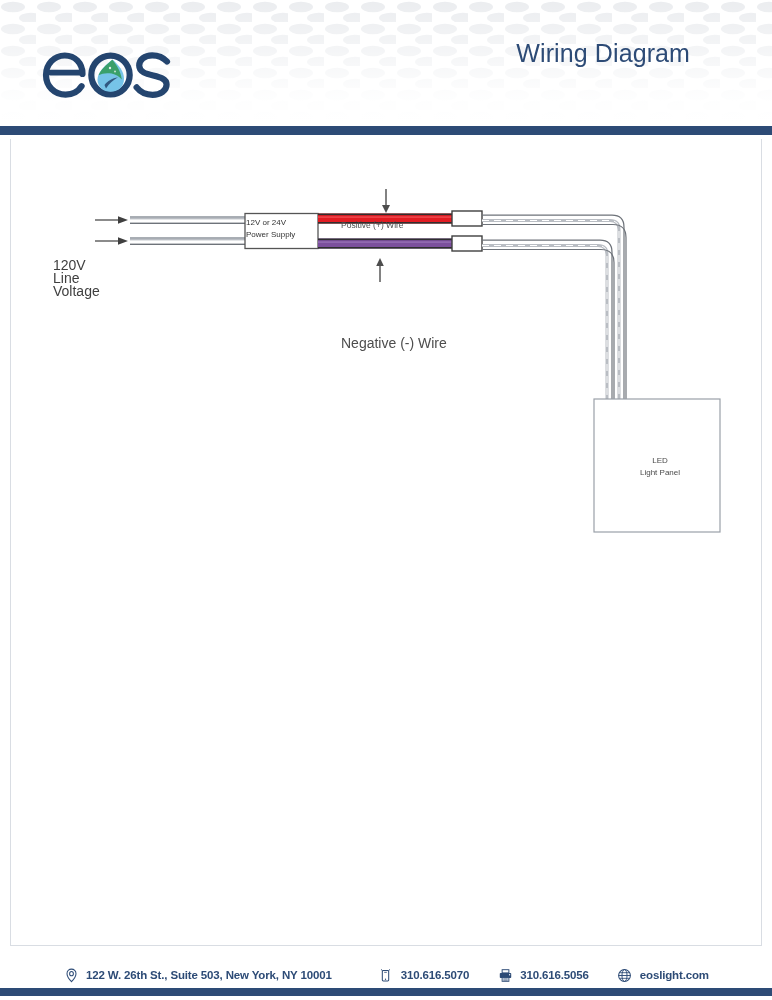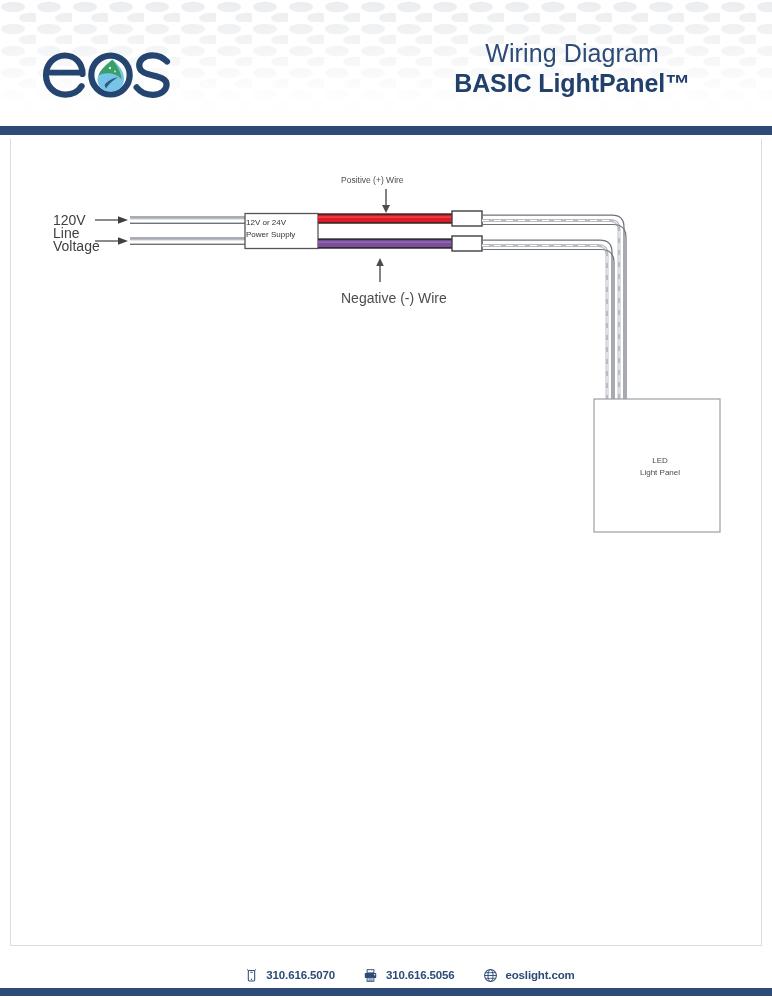--- a/index.html
+++ b/index.html
@@ -44,21 +44,21 @@
     pointer-events: none;
   }
   #logo {
     position: absolute;
     left: 42px; top: 41px;
     width: 136px; height: 62px;
   }
   #header-titles {
     position: absolute;
     right: 82px; top: 39px;
-    text-align: center;
+    text-align: left;
     line-height: 1.12;
   }
   #title-line1 {
     font-size: 25px;
     font-weight: 400;
     color: #2d4b76;
     letter-spacing: 0.1px;
     white-space: nowrap;
   }
   #title-line2 {
@@ -92,20 +92,21 @@
     left: 0; top: 0;
     width: 772px; height: 1000px;
     pointer-events: none;
   }
 
   .diagram-label {
     position: absolute;
     font-family: "Liberation Sans", sans-serif;
     color: #4a4a4a;
     white-space: nowrap;
+    margin-top: 45px;
   }
   .lbl-120v {
     left: 53px; top: 214px;
     font-size: 14px;
     line-height: 13px;
     color: #3f3f3f;
   }
   .lbl-positive {
     left: 341px; top: 175px;
     font-size: 8.5px;
@@ -206,21 +207,20 @@
       <path d="M70.3 18.7 C64.0 24.0 58.6 28.8 56.6 34.2 C60.0 32.4 64.8 31.6 69.6 32.6 C74.0 33.5 77.4 35.8 79.8 38.4 C79.0 30.8 74.8 24.0 70.3 18.7 Z" fill="#3aa06a"></path>
       <path d="M62.5 44.0 C65.5 40.0 70.5 37.0 76.0 36.2 C71.5 39.0 67.0 42.6 64.0 47.4 Z" fill="#24456f" opacity="0.85"></path>
       <circle cx="68.0" cy="27.0" r="1.2" fill="#ffffff" opacity="0.85"></circle>
       <circle cx="73.0" cy="30.5" r="1.0" fill="#ffffff" opacity="0.7"></circle>
 
       <path d="M125.0 20.5 C121.0 16.2 115.6 14.3 110.2 14.3 C102.6 14.3 97.2 18.6 97.2 24.6 C97.2 37.4 124.6 31.6 124.6 43.6 C124.6 49.8 118.4 53.8 110.6 53.8 C104.2 53.8 98.4 51.2 94.6 46.4" fill="none" stroke="#24456f" stroke-width="6.2" stroke-linecap="round"></path>
     </svg>
 
     <div id="header-titles">
       <div id="title-line1">Wiring Diagram</div>
-      <div id="title-line2">BASIC LightPanel™</div>
     </div>
   </div>
 
   <div id="header-rule"></div>
 
   <div id="content-frame"></div>
 
   <svg id="diagram" viewBox="0 0 772 1000" xmlns="http://www.w3.org/2000/svg">
 
     <g>
@@ -306,20 +306,29 @@
   <div class="diagram-label lbl-negative">Negative (-) Wire</div>
 
   <div class="lbl-panel">
     <div>LED</div>
     <div>Light Panel</div>
   </div>
 
   <div id="footer">
     <div id="footer-row">
 
+      <div class="footer-item">
+        <span class="fi-icon">
+          <svg viewBox="0 0 16 16" width="15" height="15" xmlns="http://www.w3.org/2000/svg">
+            <path d="M8 1.2 C5.3 1.2 3.2 3.3 3.2 6 C3.2 9.4 8 14.6 8 14.6 C8 14.6 12.8 9.4 12.8 6 C12.8 3.3 10.7 1.2 8 1.2 Z" fill="none" stroke="#2d4b76" stroke-width="1.1"></path>
+            <ellipse cx="8" cy="6" rx="2.0" ry="2.2" fill="none" stroke="#2d4b76" stroke-width="1.1"></ellipse>
+          </svg>
+        </span>
+        <span>122 W. 26th St., Suite 503, New York, NY 10001</span>
+      </div>
 
       <div class="gap-a"></div>
 
       <div class="footer-item">
         <span class="fi-icon">
           <svg viewBox="0 0 16 16" width="15" height="15" xmlns="http://www.w3.org/2000/svg">
             <rect x="4.6" y="2.6" width="6.8" height="11.2" rx="1.0" fill="none" stroke="#2d4b76" stroke-width="1.1"></rect>
             <line x1="6.6" y1="4.6" x2="9.4" y2="4.6" stroke="#2d4b76" stroke-width="0.9"></line>
             <circle cx="8" cy="12.0" r="0.7" fill="#2d4b76"></circle>
             <line x1="3.2" y1="1.6" x2="4.4" y2="2.4" stroke="#2d4b76" stroke-width="1.0"></line>

